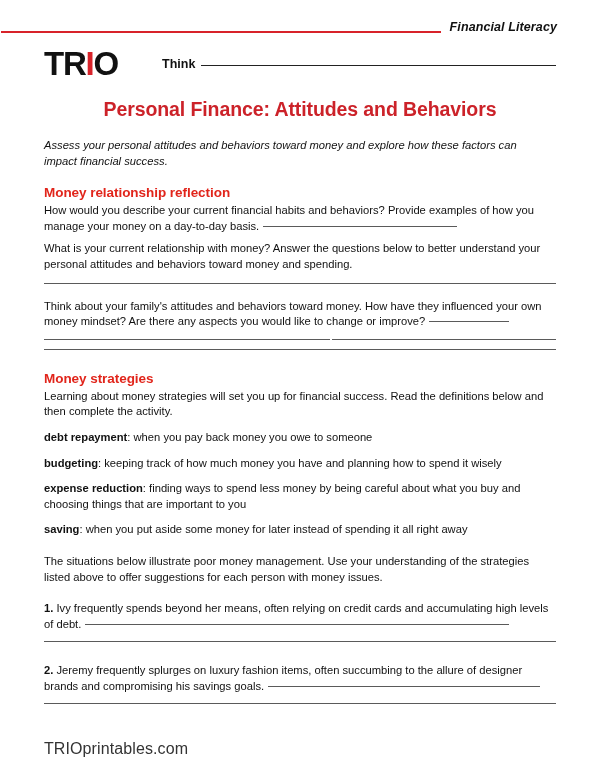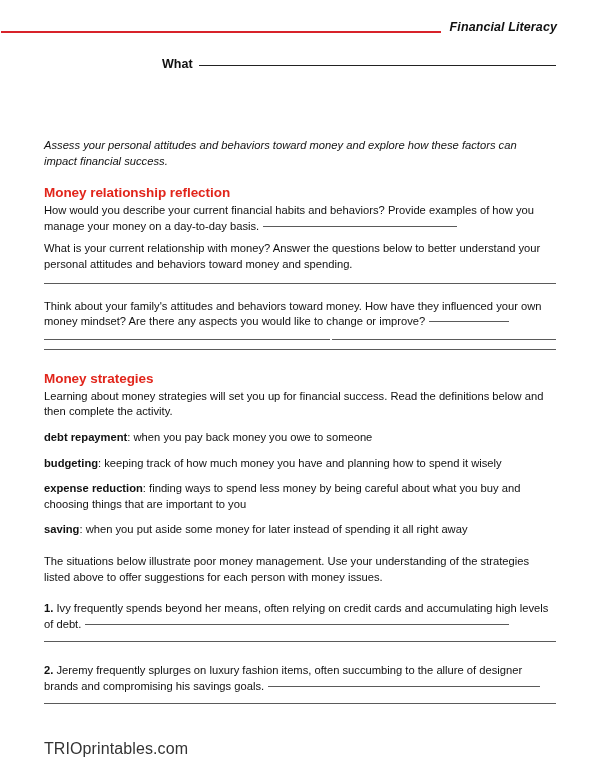--- a/index.html
+++ b/index.html
@@ -193,26 +193,28 @@
 <body>
 
 <div class="page">
 
   <div class="topbar">
     <div class="topbar-rule"></div>
     <div class="topbar-label">Financial Literacy</div>
   </div>
 
   <div class="headrow">
+    <div class="logo"><span>TR</span><span class="mid">I</span><span>O</span></div>
     <div class="name-wrap">
-      <span class="name-label">What</span>
+      <span class="name-label">Think</span>
       <span class="name-rule"></span>
     </div>
   </div>
 
+  <div class="title">Personal Finance: Attitudes and Behaviors</div>
 
   <div class="content">
 
     <p class="lead">Assess your personal attitudes and behaviors toward money and explore how these factors can impact financial success.</p>
 
     <h2 class="section">Money relationship reflection</h2>
     <p class="para tight"><span>How would you describe your current financial habits and behaviors? Provide examples of how you manage your money on a day-to-day basis.</span><span class="inline-rule" style="width:194px"></span></p>
 
     <p class="para">What is your current relationship with money? Answer the questions below to better understand your personal attitudes and behaviors toward money and spending.</p>
     <span class="rule full"></span>

